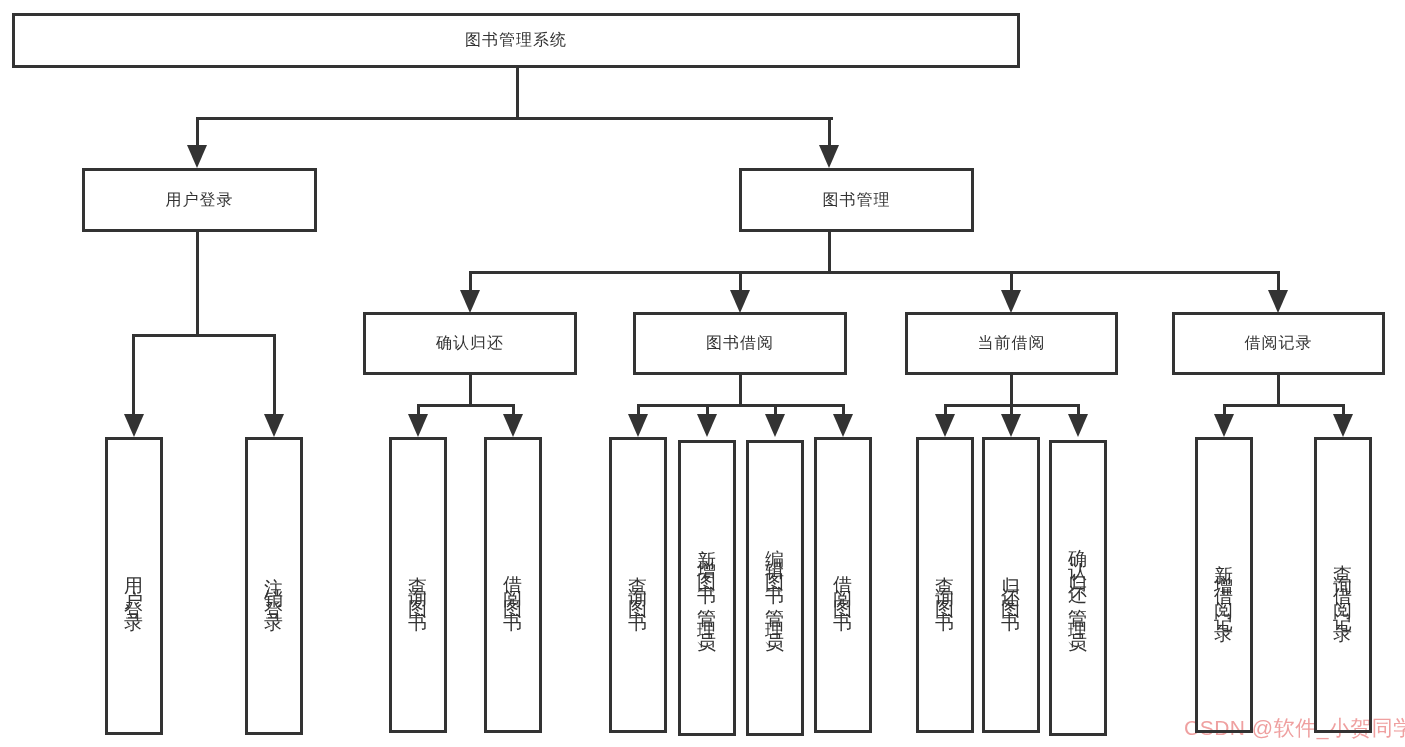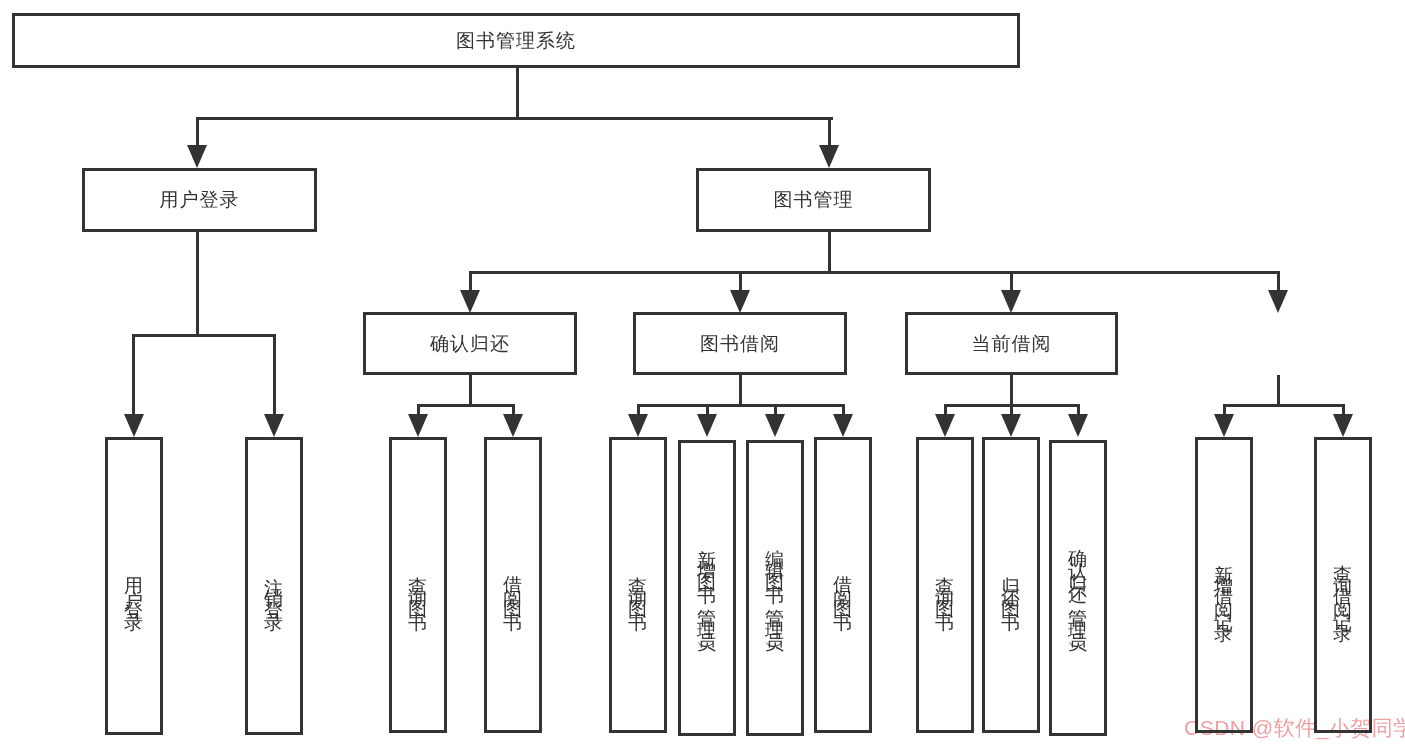--- a/index.html
+++ b/index.html
@@ -4,21 +4,21 @@
 <style>
   html,body{margin:0;padding:0;background:#ffffff;}
   #canvas{
     position:relative;width:1405px;height:747px;background:#ffffff;overflow:hidden;
     font-family:"Liberation Sans","DejaVu Sans",sans-serif;color:#333333;
   }
   .node{
     position:absolute;border:3px solid #333333;background:transparent;
     display:flex;align-items:center;justify-content:center;box-sizing:border-box;
   }
-  .hlabel{font-size:19px;letter-spacing:1px;white-space:nowrap;}
+  .hlabel{font-size:16px;letter-spacing:1px;white-space:nowrap;}
   .vbox{align-items:center;justify-content:center;}
   .vlabel{
     writing-mode:vertical-rl;text-orientation:mixed;
     font-size:19px;letter-spacing:12px;line-height:1;white-space:nowrap;
   }
   .vline{position:absolute;width:3px;background:#333333;}
   .hline{position:absolute;height:3px;background:#333333;}
   .ahead{
     position:absolute;width:0;height:0;
     border-left:10px solid transparent;border-right:10px solid transparent;
@@ -95,32 +95,35 @@
 
   <div class="watermark">CSDN @软件_小贺同学</div>
 
   <div class="node" style="left:12px;top:13px;width:1008px;height:55px;">
     <span class="hlabel">图书管理系统</span>
   </div>
 
   <div class="node" style="left:82px;top:168px;width:235px;height:64px;">
     <span class="hlabel">用户登录</span>
   </div>
-  <div class="node" style="left:696px;top:168px;width:235px;height:64px;">
+  <div class="node" style="left:739px;top:168px;width:235px;height:64px;">
     <span class="hlabel">图书管理</span>
   </div>
 
   <div class="node" style="left:363px;top:312px;width:214px;height:63px;">
     <span class="hlabel">确认归还</span>
   </div>
   <div class="node" style="left:905px;top:312px;width:213px;height:63px;">
     <span class="hlabel">当前借阅</span>
   </div>
   <div class="node" style="left:633px;top:312px;width:214px;height:63px;">
     <span class="hlabel">图书借阅</span>
+  </div>
+  <div class="node" style="left:1172px;top:312px;width:213px;height:63px;">
+    <span class="hlabel">借阅记录</span>
   </div>
 
   <div class="node vbox" style="left:105px;top:437px;width:58px;height:298px;">
     <span class="vlabel">用户登录</span>
   </div>
   <div class="node vbox" style="left:245px;top:437px;width:58px;height:298px;">
     <span class="vlabel">注销登录</span>
   </div>
 
   <div class="node vbox" style="left:389px;top:437px;width:58px;height:296px;">

